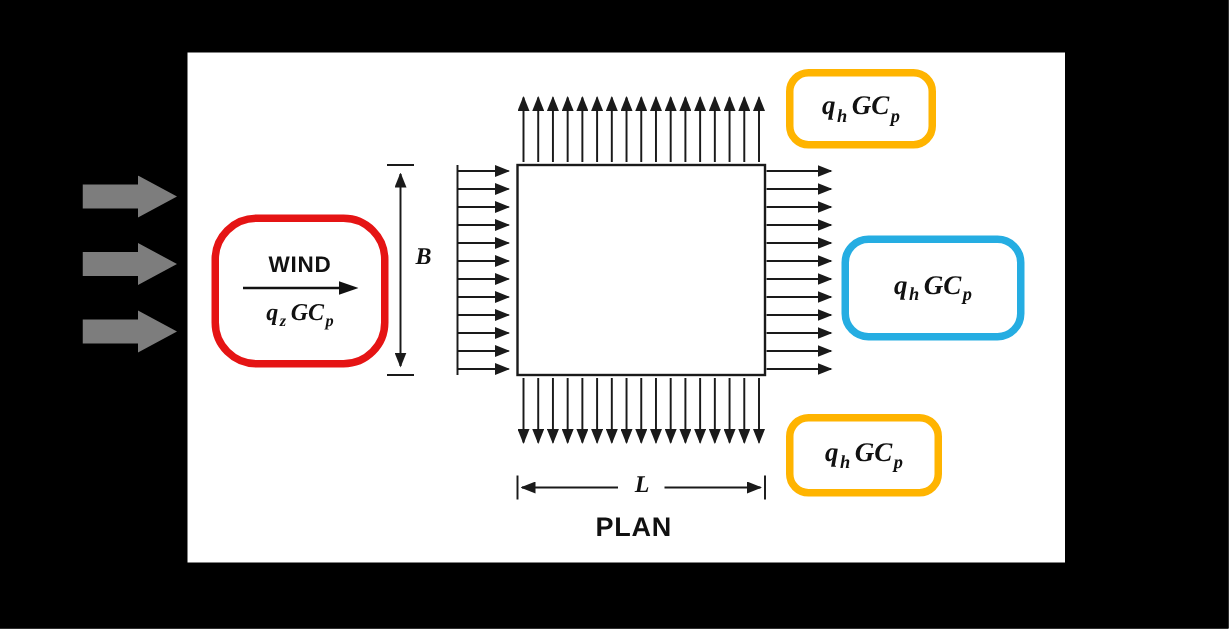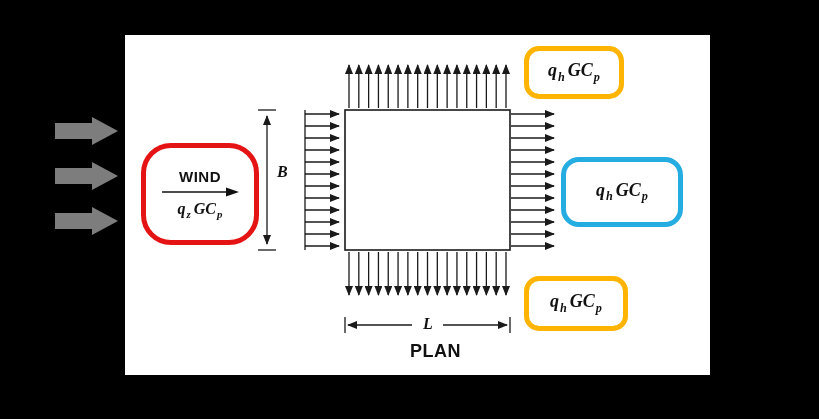--- a/index.html
+++ b/index.html
@@ -23,21 +23,21 @@
                border-radius:18px;font-size:18px;}
   .callout.orange-bottom{left:387px;top:241px;width:104px;height:55px;border:5px solid #ffb400;
                border-radius:15px;font-size:18px;}
   .wind-label{font-weight:bold;font-size:15px;color:#111;letter-spacing:0.5px;}
   .wind-arrow{margin:1px 0 2px 0;}
   .wind-formula{font-size:16px;}
   .dim-label{position:absolute;font-family:"Liberation Serif",serif;font-style:italic;
              font-weight:bold;font-size:16px;color:#111;}
   .dim-b{left:152px;top:128px;}
   .dim-l{left:291px;top:280px;width:24px;text-align:center;background:#fff;}
-  .caption{position:absolute;left:228px;top:306px;width:165px;text-align:center;
+  .caption{position:absolute;left:215px;top:306px;width:165px;text-align:center;
            font-weight:bold;font-size:18px;color:#111;letter-spacing:0.5px;}
   .gray-arrows{position:absolute;left:55px;top:117px;}
 </style>
 </head>
 <body>
 
 <div class="stage">
 
   <svg class="gray-arrows" width="64" height="120">
     <g fill="#7d7d7d">

